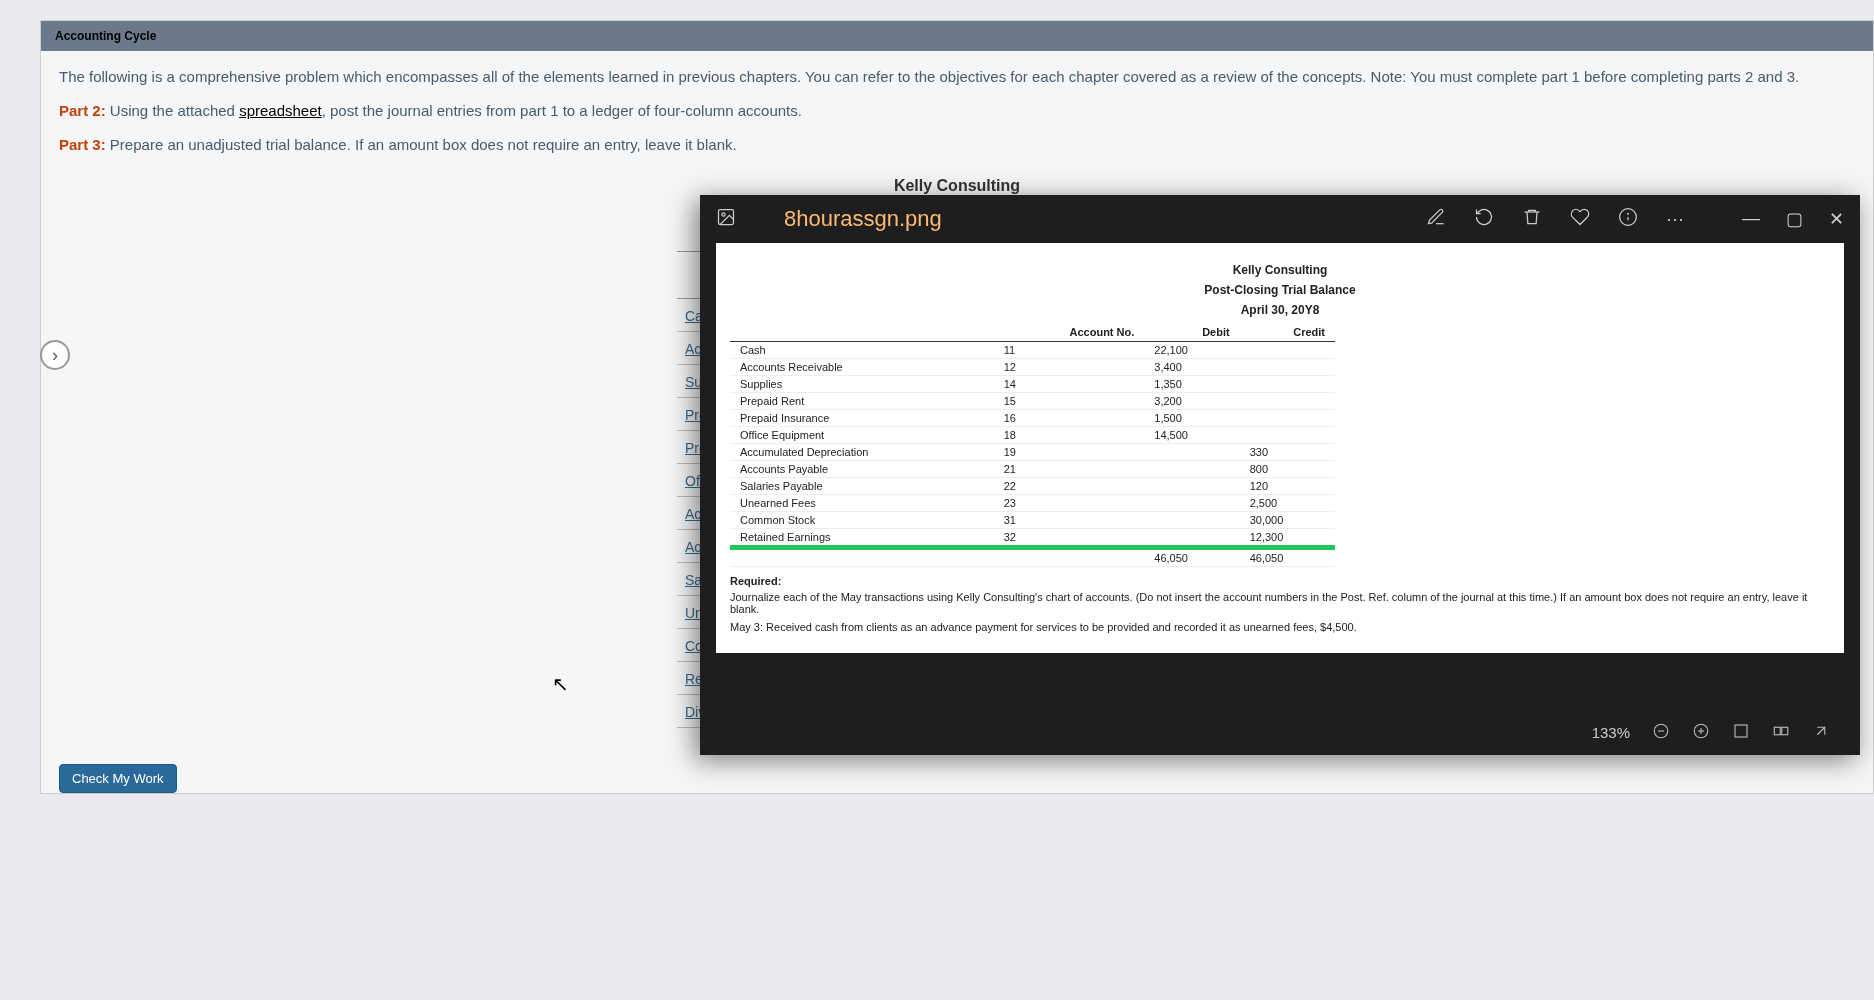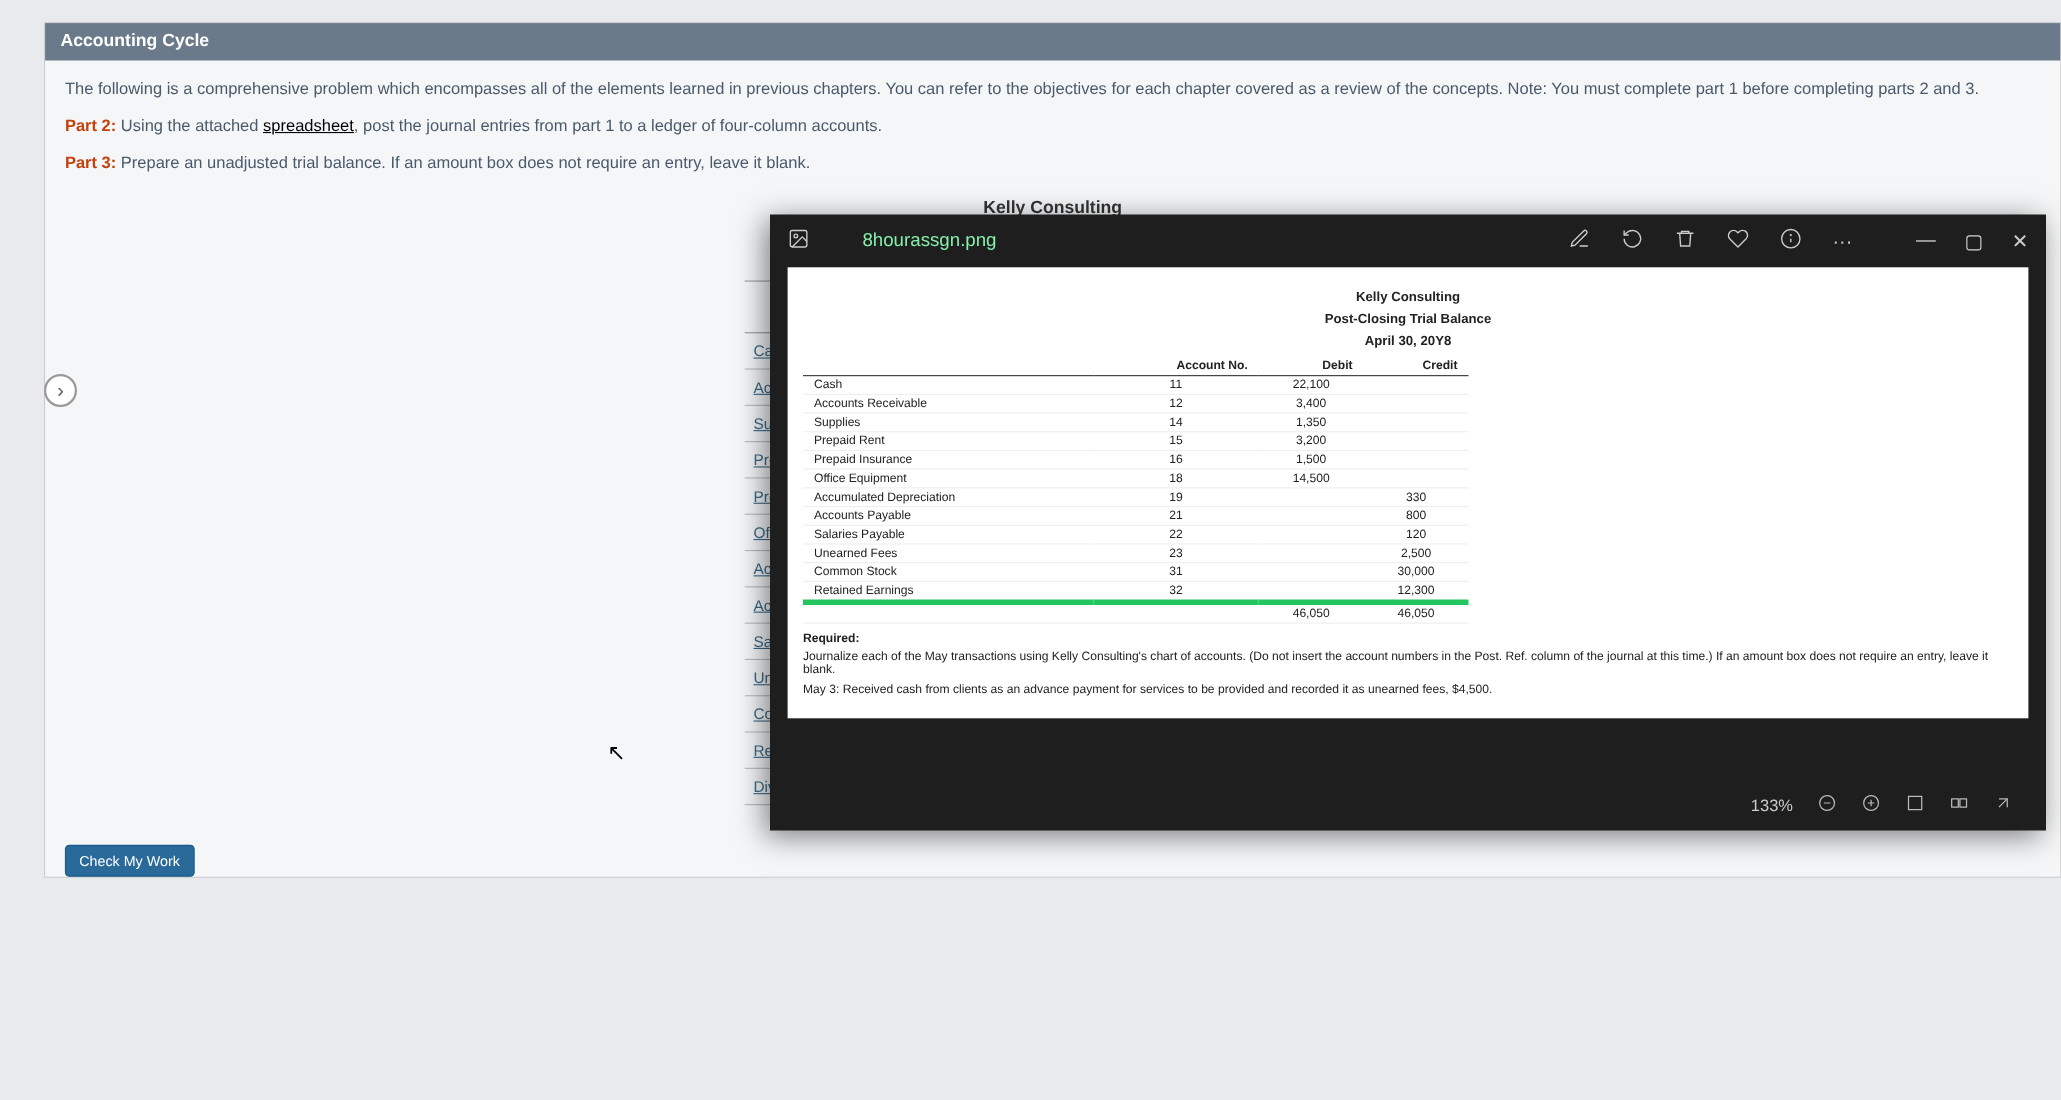--- a/index.html
+++ b/index.html
@@ -1,18 +1,18 @@
 <!DOCTYPE html>
 <html><head>
 <meta charset="utf-8">
 <style>
 * { box-sizing: border-box; margin: 0; padding: 0; }
 body { font-family: Arial, sans-serif; background: #e8eaed; color: #333; width: 1874px; height: 1000px; overflow: hidden; position: relative; }
 .main-panel { position: absolute; left: 40px; top: 20px; width: 1834px; background: #f5f6f8; border: 1px solid #ccc; }
-.header-bar { background: #6a7a8a; color: #ffffff; padding: 8px 14px; font-size: 16px; font-weight: bold; }
+.header-bar { background: #6a7a8a; color: #000000; padding: 8px 14px; font-size: 12px; font-weight: bold; }
 .instructions { padding: 14px 18px; font-size: 15px; line-height: 1.6; color: #4a5a6a; }
 .instructions a { color: #000000; text-decoration: underline; }
 .instructions .part { margin-top: 10px; }
 .instructions .part b { color: #c2410c; }
 .tb-section { padding: 0 18px 20px; }
 .tb-header { text-align: center; font-weight: bold; margin: 6px 0 2px; color: #333; }
 .tb-table { margin: 8px auto 0; border-collapse: collapse; }
 .tb-table th { border-top: 1px solid #999; border-bottom: 1px solid #999; padding: 6px 20px; font-size: 15px; color: #333; text-align: center; }
 .tb-table td { padding: 4px 8px; }
 .acct-cell { width: 280px; }
@@ -23,32 +23,32 @@
 .num-input { width: 90px; height: 24px; border: 1px solid #aaa; text-align: right; padding: 2px 6px; font-size: 14px; background: #fff; }
 .num-col { width: 140px; text-align: center; }
 .divider-line { border-bottom: 1px solid #bbb; }
 .check-btn { display: inline-block; background: #2a6a9a; color: #fff; padding: 6px 12px; border-radius: 4px; font-size: 13px; margin: 16px 0 0 18px; cursor: pointer; border: 1px solid #1a5a8a; }
 .score-bar { background: #d8dce0; padding: 10px 18px; font-size: 14px; color: #333; margin-top: 20px; }
 .nav-arrow { position: absolute; left: 40px; top: 340px; width: 30px; height: 30px; background: #fff; border: 2px solid #999; border-radius: 50%; display: flex; align-items: center; justify-content: center; font-size: 18px; color: #555; cursor: pointer; }
 
 
 .viewer { position: absolute; left: 700px; top: 195px; width: 1160px; height: 560px; background: #1e1e1e; color: #ddd; box-shadow: -5px 5px 25px rgba(0,0,0,0.5); }
 .viewer-top { height: 48px; display: flex; align-items: center; padding: 0 16px; gap: 28px; }
-.viewer-top .fname { flex: 0 0 auto; font-size: 17px; color: #86efac; margin-left: 20px; }
+.viewer-top .fname { flex: 0 0 auto; font-size: 22px; color: #fdba74; margin-left: 20px; }
 .viewer-top .spacer { flex: 1; }
 .viewer-top .icon { color: #ccc; font-size: 18px; cursor: pointer; }
 .viewer-top .icon svg { width: 20px; height: 20px; stroke: #ccc; fill: none; stroke-width: 1.5; }
 .viewer-top .win-btns { display: flex; gap: 26px; margin-left: 30px; }
 .viewer-body { background: #fff; margin: 0 16px 16px; height: 410px; padding: 14px; overflow: hidden; color: #222; font-size: 12px; }
 .viewer-body .intro { font-size: 11px; color: #555; }
 .pc-head { text-align: center; font-weight: bold; font-size: 12px; margin-top: 6px; }
 .pc-table { width: 55%; margin: 6px 0; border-collapse: collapse; font-size: 11px; }
 .pc-table th { border-bottom: 1px solid #333; padding: 3px 10px; text-align: right; font-weight: bold; }
 .pc-table th.l { text-align: left; }
-.pc-table td { padding: 2px 10px; text-align: center; border-bottom: 1px solid #eee; }
+.pc-table td { padding: 2px 10px; text-align: left; border-bottom: 1px solid #eee; }
 .pc-table td.l { text-align: left; }
 .pc-table .tot td { border-top: 5px solid #22c55e; font-weight: normal; }
 .req { font-size: 11px; margin-top: 8px; }
 .req b { display: block; margin-bottom: 4px; }
 .zoom-bar { position: absolute; right: 30px; bottom: 12px; color: #ccc; font-size: 15px; display: flex; gap: 22px; align-items: center; }
 .zoom-bar .icon svg { width: 18px; height: 18px; stroke: #bbb; fill: none; stroke-width: 1.5; }
 .cursor { position: absolute; left: 552px; top: 672px; font-size: 20px; color: #000; pointer-events: none; }
 </style>
 </head>
 <body>

